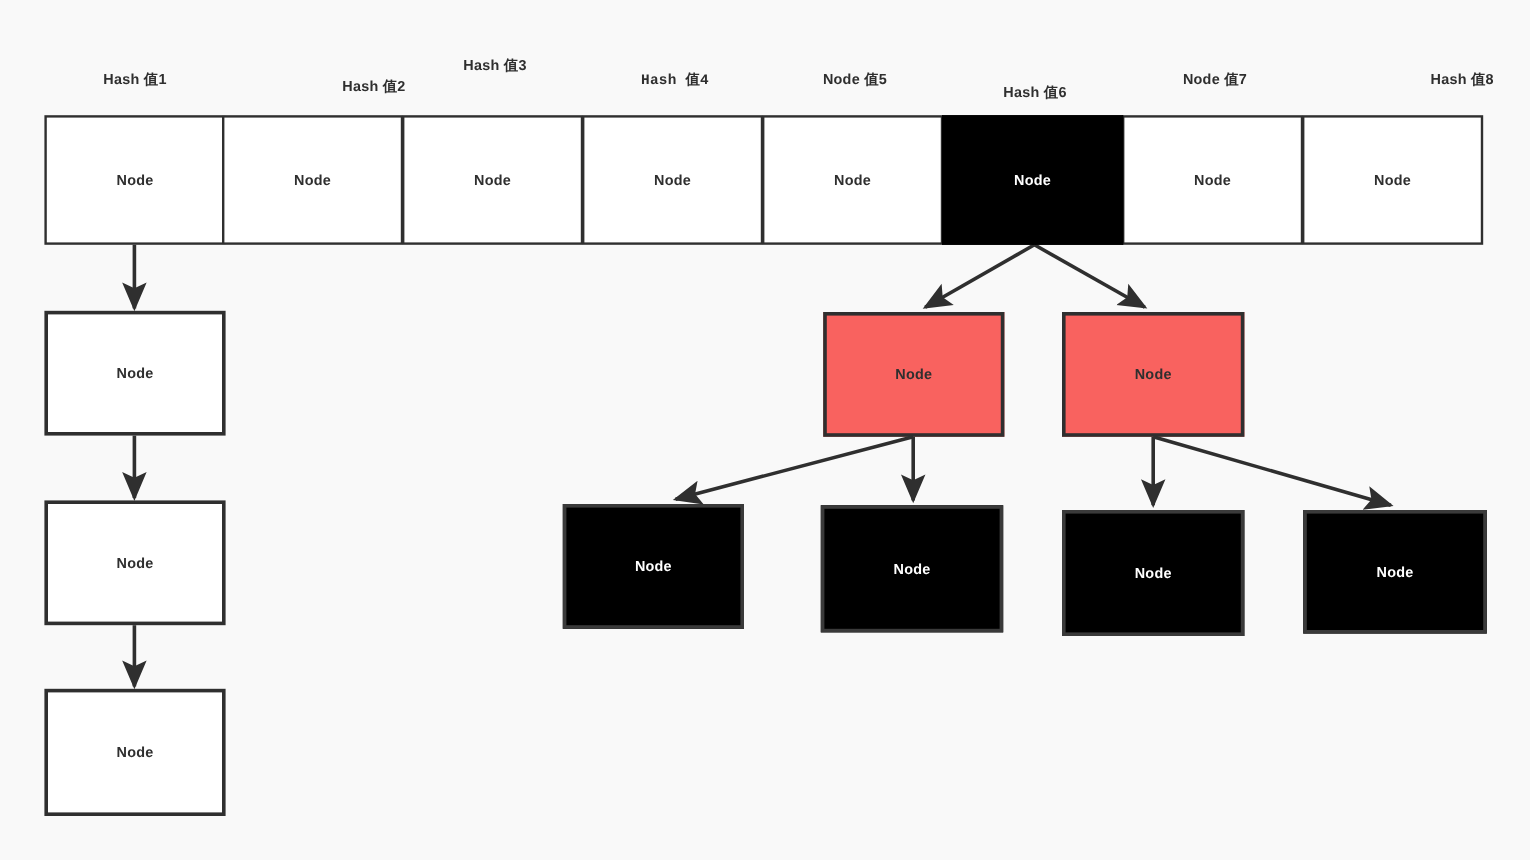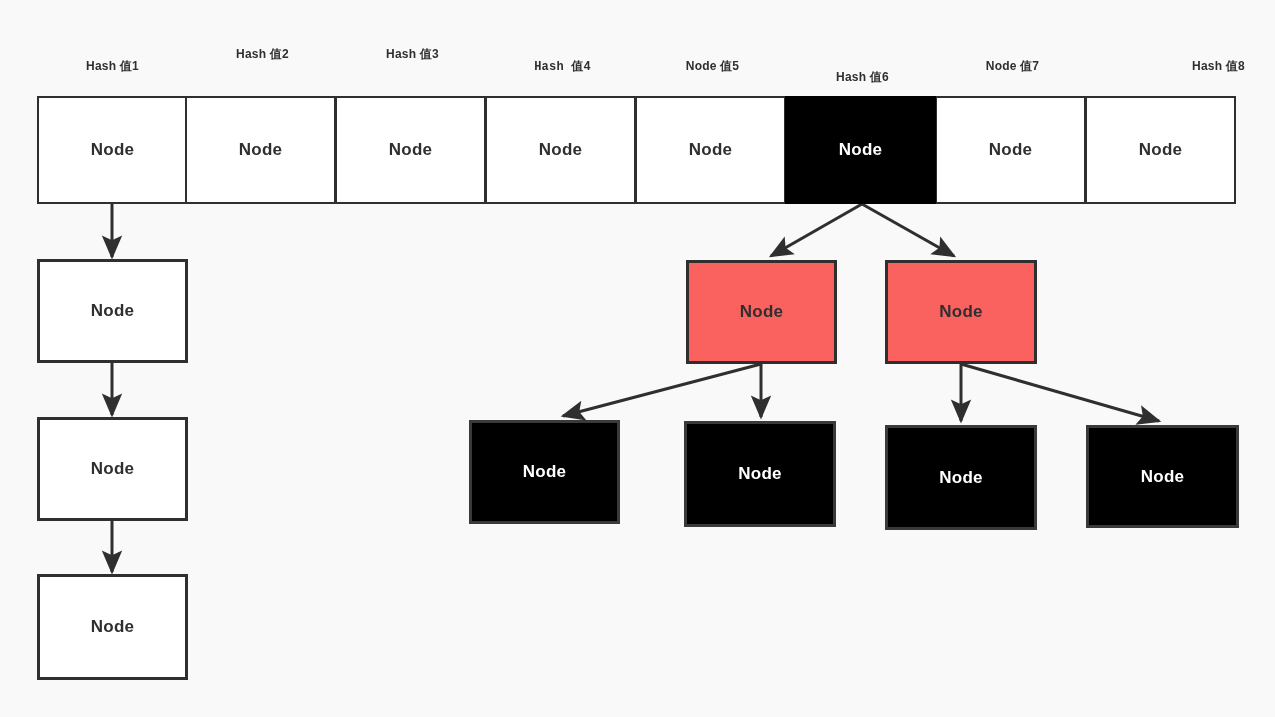--- a/index.html
+++ b/index.html
@@ -28,21 +28,21 @@
     text-align: center;
     white-space: nowrap;
     letter-spacing: 0.2px;
   }
   .node-box {
     position: absolute;
     box-sizing: border-box;
     display: flex;
     align-items: center;
     justify-content: center;
-    font-size: 17px;
+    font-size: 12px;
     font-weight: bold;
     letter-spacing: 0.2px;
   }
   .table-cell {
     background: #ffffff;
     border: 2px solid #2f2f2f;
     color: #2f2f2f;
     margin-left: -2px;
   }
   .table-cell.first { margin-left: 0; }
@@ -75,21 +75,21 @@
     pointer-events: none;
     z-index: 2;
   }
 </style>
 </head>
 <body>
 
 <div id="canvas">
 
   <div class="hash-label" style="left:37px; top:58px; width:151px;">Hash 值1</div>
-  <div class="hash-label" style="left:187px; top:46px; width:151px;">Hash 值2</div>
+  <div class="hash-label" style="left:187px; top:64px; width:151px;text-align:right;">Hash 值2</div>
   <div class="hash-label" style="left:337px; top:46px; width:151px;">Hash 值3</div>
   <div class="hash-label" style="left:487px; top:58px; width:151px;font-family:Liberation Mono, monospace;">Hash 值4</div>
   <div class="hash-label" style="left:637px; top:58px; width:151px;">Node 值5</div>
   <div class="hash-label" style="left:787px; top:69px; width:151px;">Hash 值6</div>
   <div class="hash-label" style="left:937px; top:58px; width:151px;">Node 值7</div>
   <div class="hash-label" style="left:1143px; top:58px; width:151px;">Hash 值8</div>
 
   <div class="node-box table-cell first" style="left:37px; top:96px; width:151px; height:108px;">Node</div>
   <div class="node-box table-cell" style="left:187px; top:96px; width:151px; height:108px;">Node</div>
   <div class="node-box table-cell" style="left:337px; top:96px; width:151px; height:108px;">Node</div>

